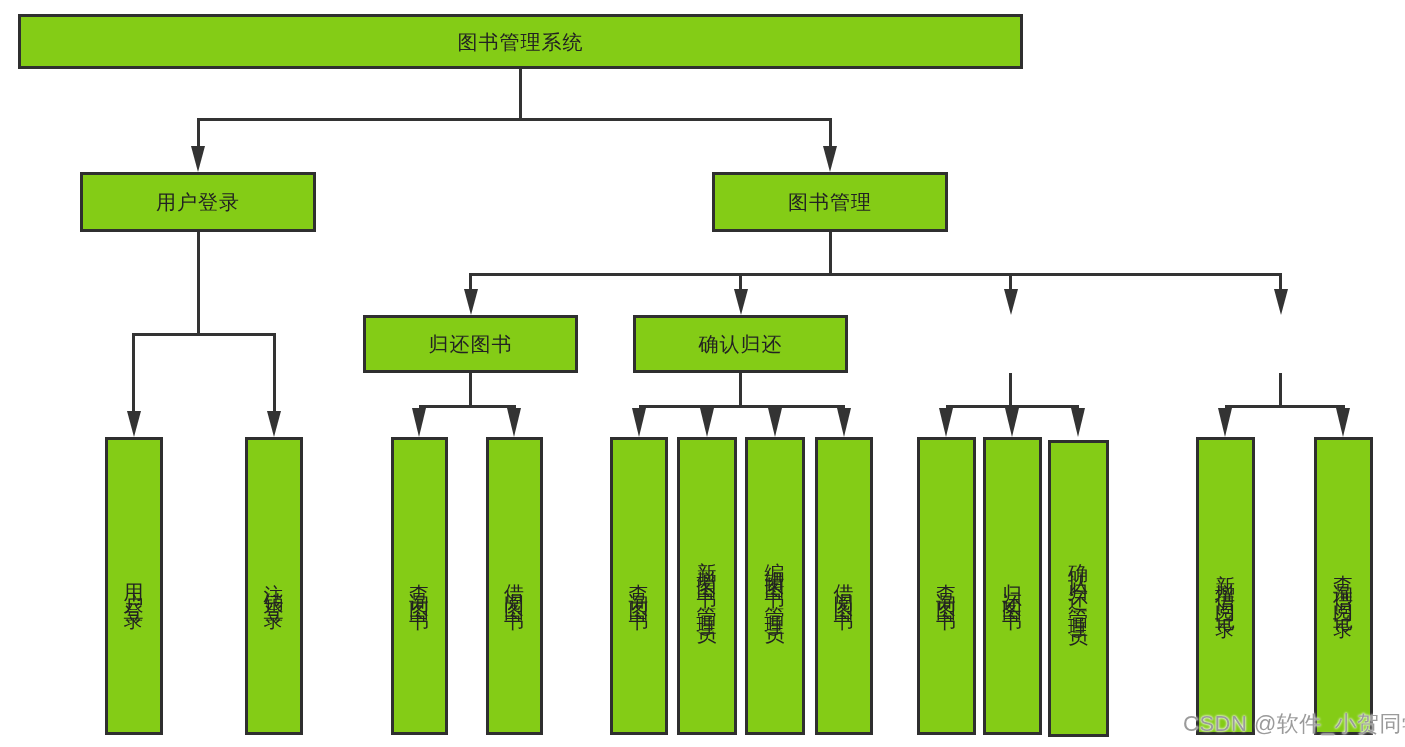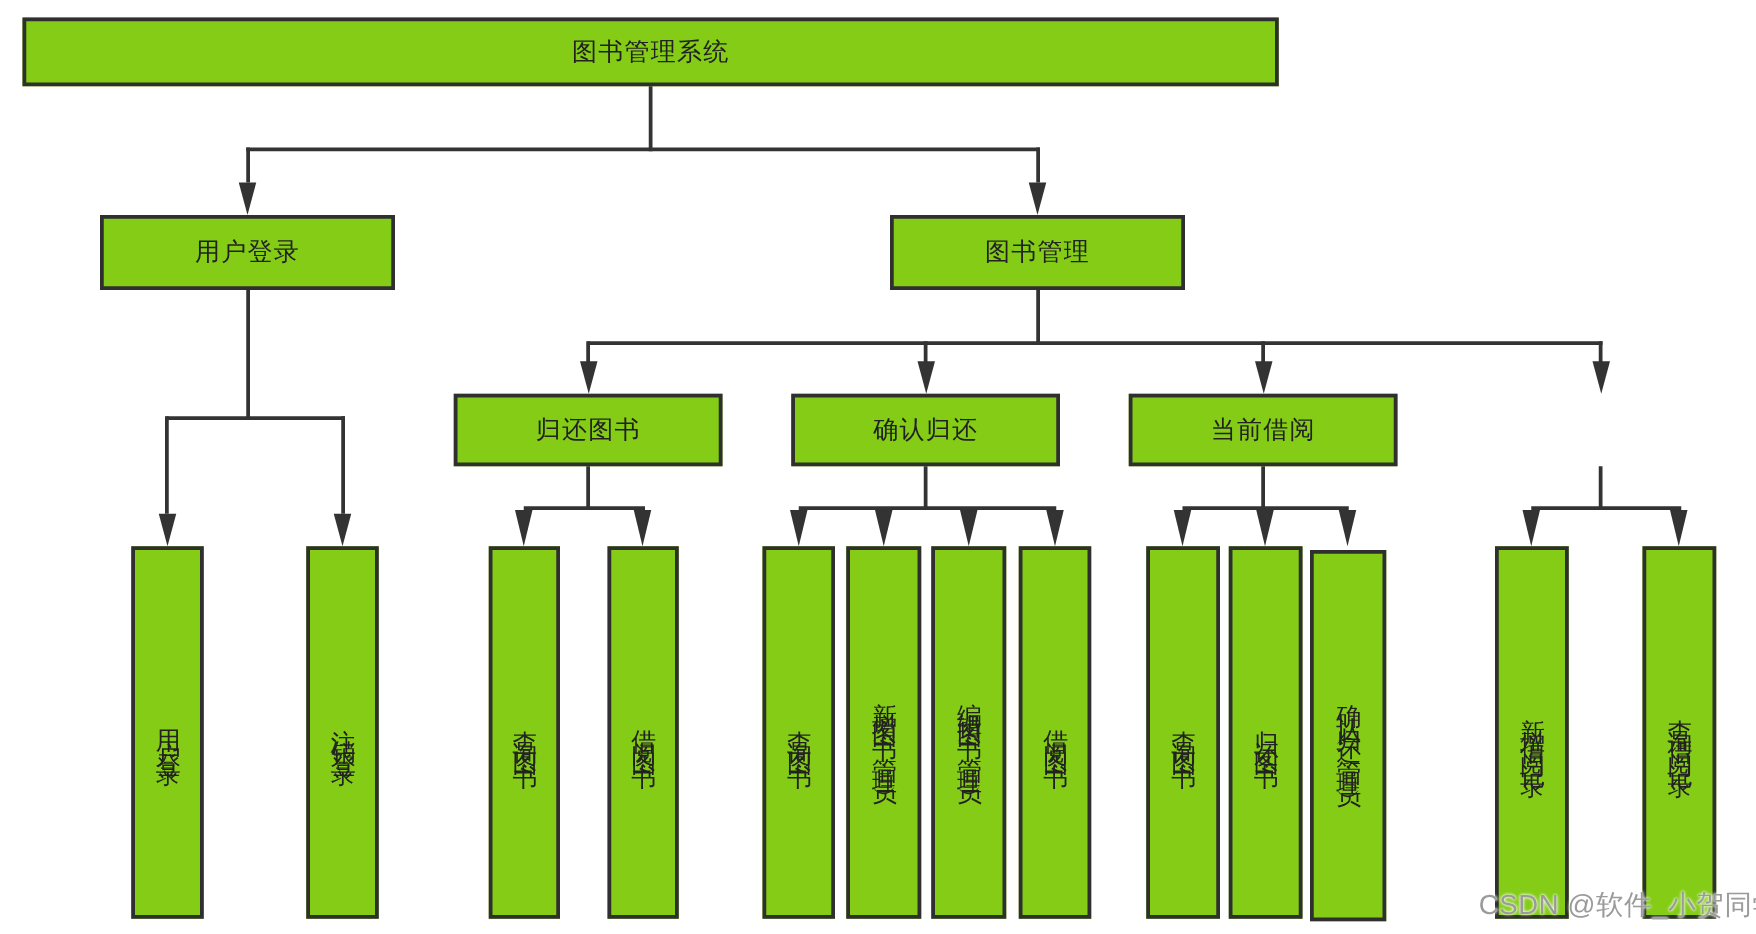--- a/index.html
+++ b/index.html
@@ -101,23 +101,20 @@
   <div class="arrow" style="left:1004px;top:289px"></div>
   <div class="vl" style="left:1279px;top:273px;height:18px"></div>
   <div class="arrow" style="left:1274px;top:289px"></div>
 
   <div class="box h" style="left:363px;top:315px;width:215px;height:58px">
     <span class="lbl">归还图书</span>
   </div>
   <div class="box h" style="left:633px;top:315px;width:215px;height:58px">
     <span class="lbl">确认归还</span>
   </div>
-  <div class="box h" style="left:903px;top:315px;width:215px;height:58px">
-    <span class="lbl">当前借阅</span>
-  </div>
 
   <div class="vl" style="left:469px;top:373px;height:35px"></div>
   <div class="hl" style="left:419px;top:405px;width:97px"></div>
   <div class="arrow tall" style="left:412px;top:408px"></div>
   <div class="arrow tall" style="left:507px;top:408px"></div>
 
   <div class="vl" style="left:739px;top:373px;height:35px"></div>
   <div class="hl" style="left:639px;top:405px;width:206px"></div>
   <div class="arrow tall" style="left:632px;top:408px"></div>
   <div class="arrow tall" style="left:700px;top:408px"></div>

